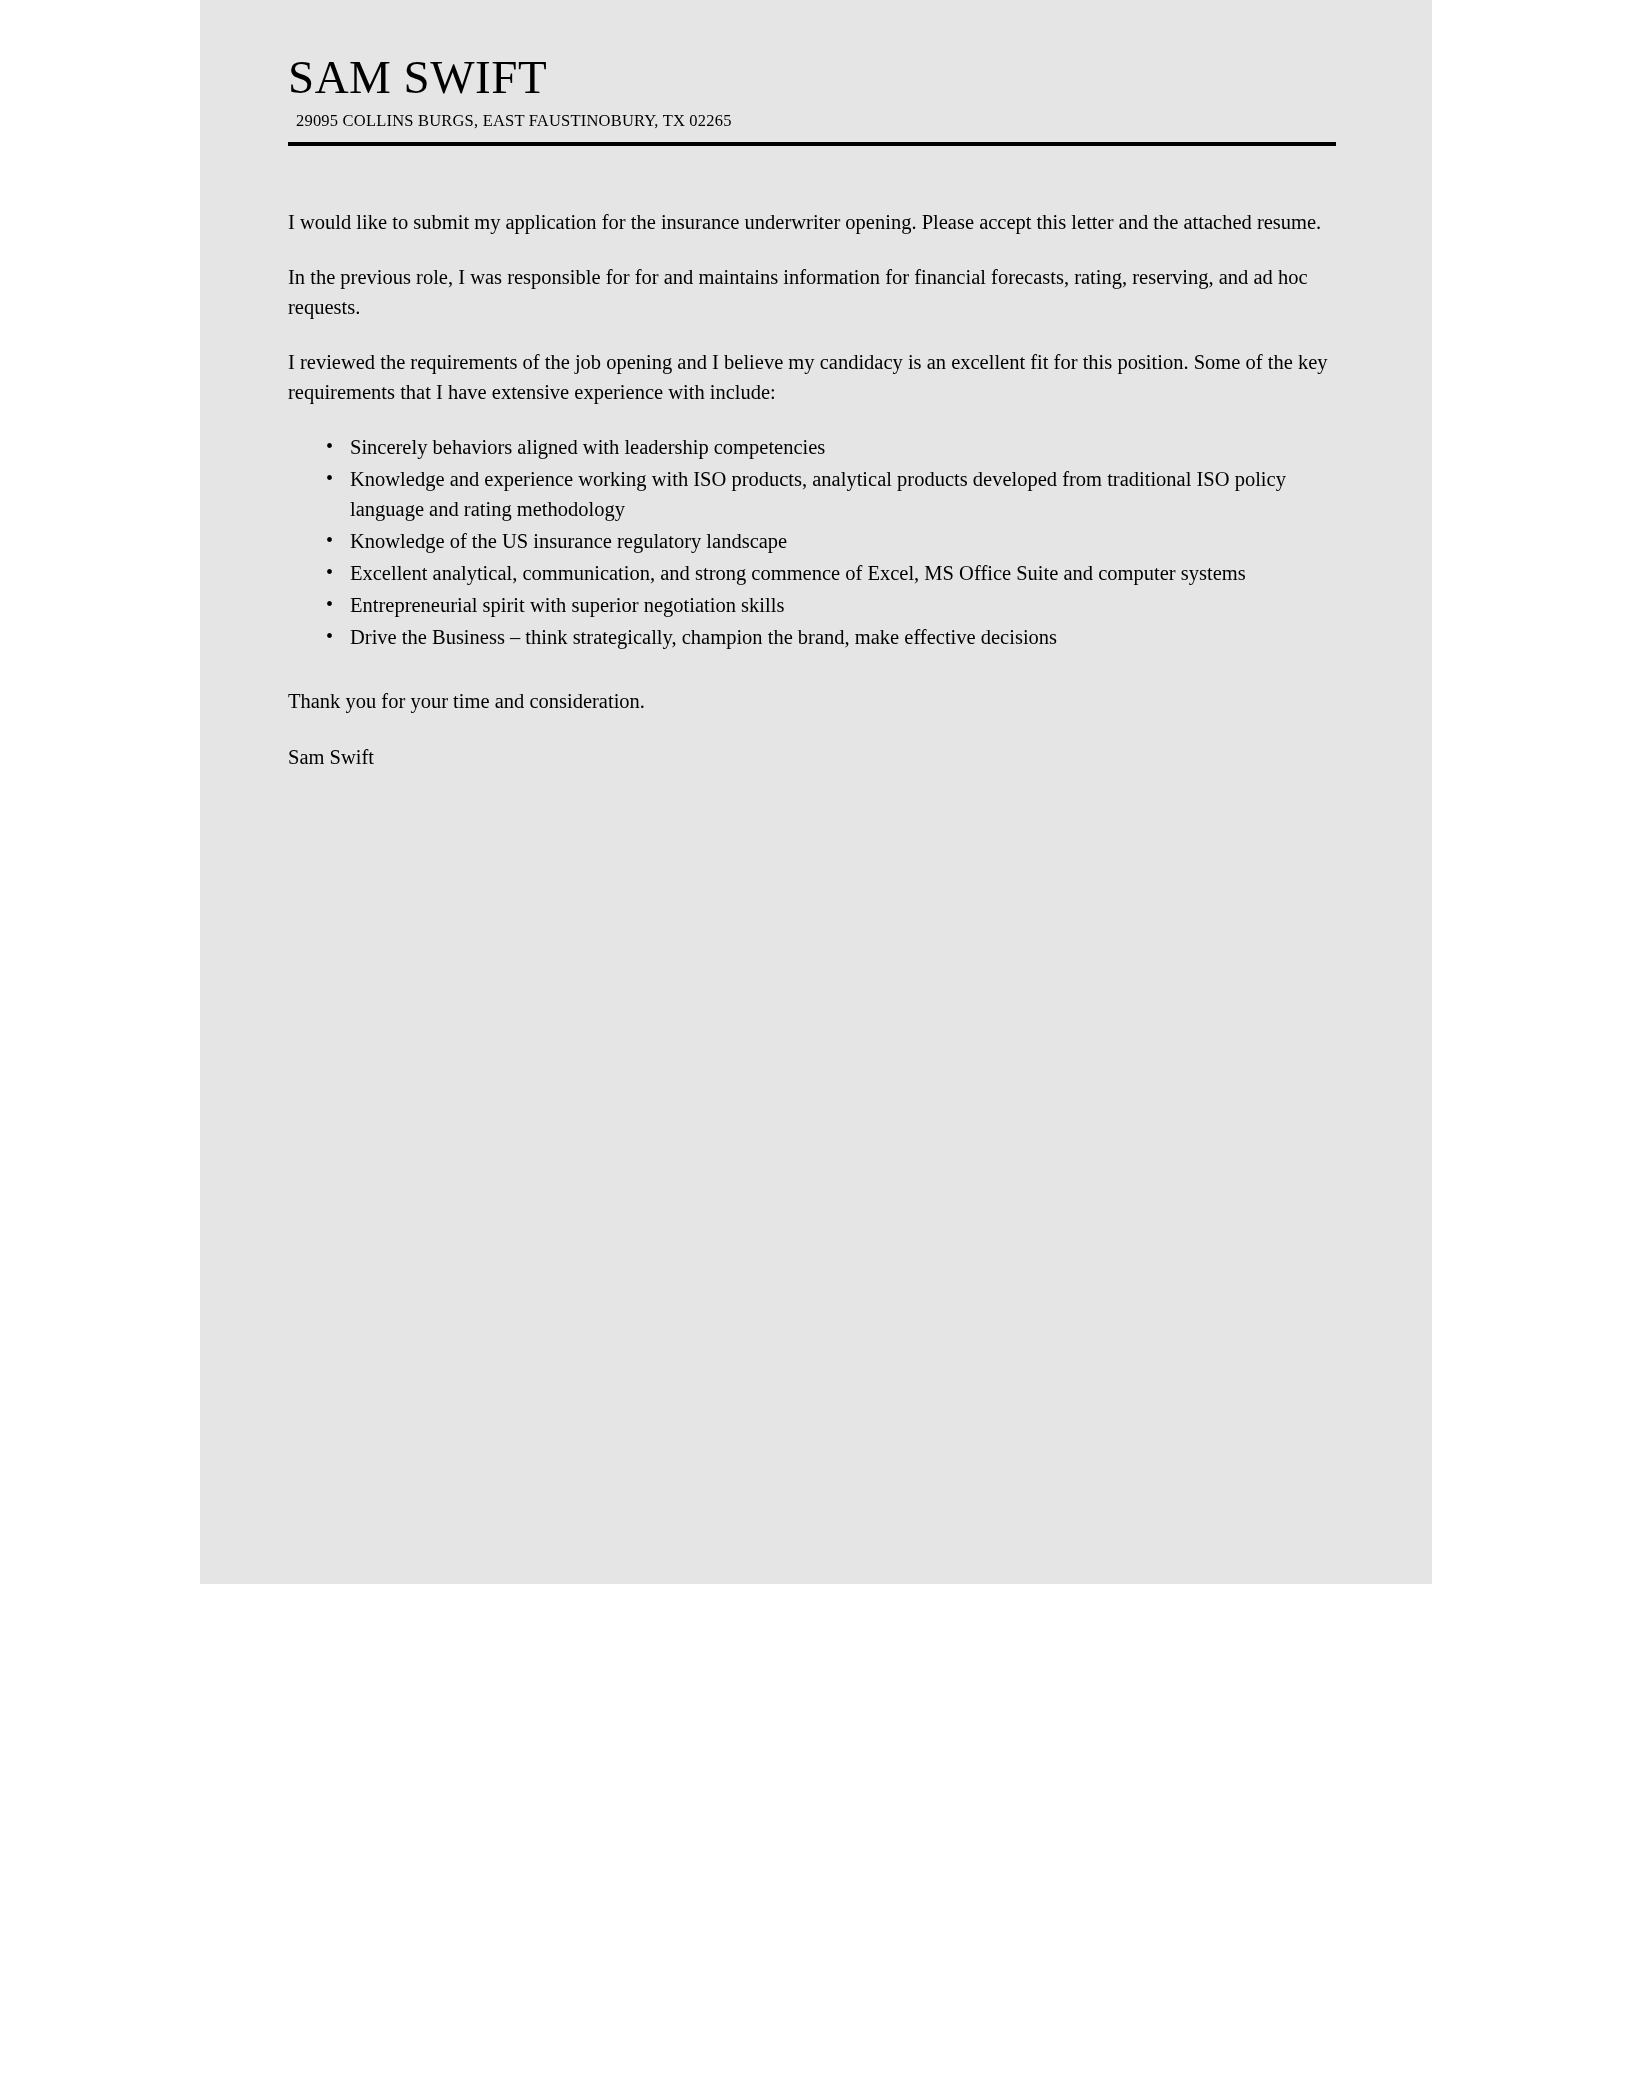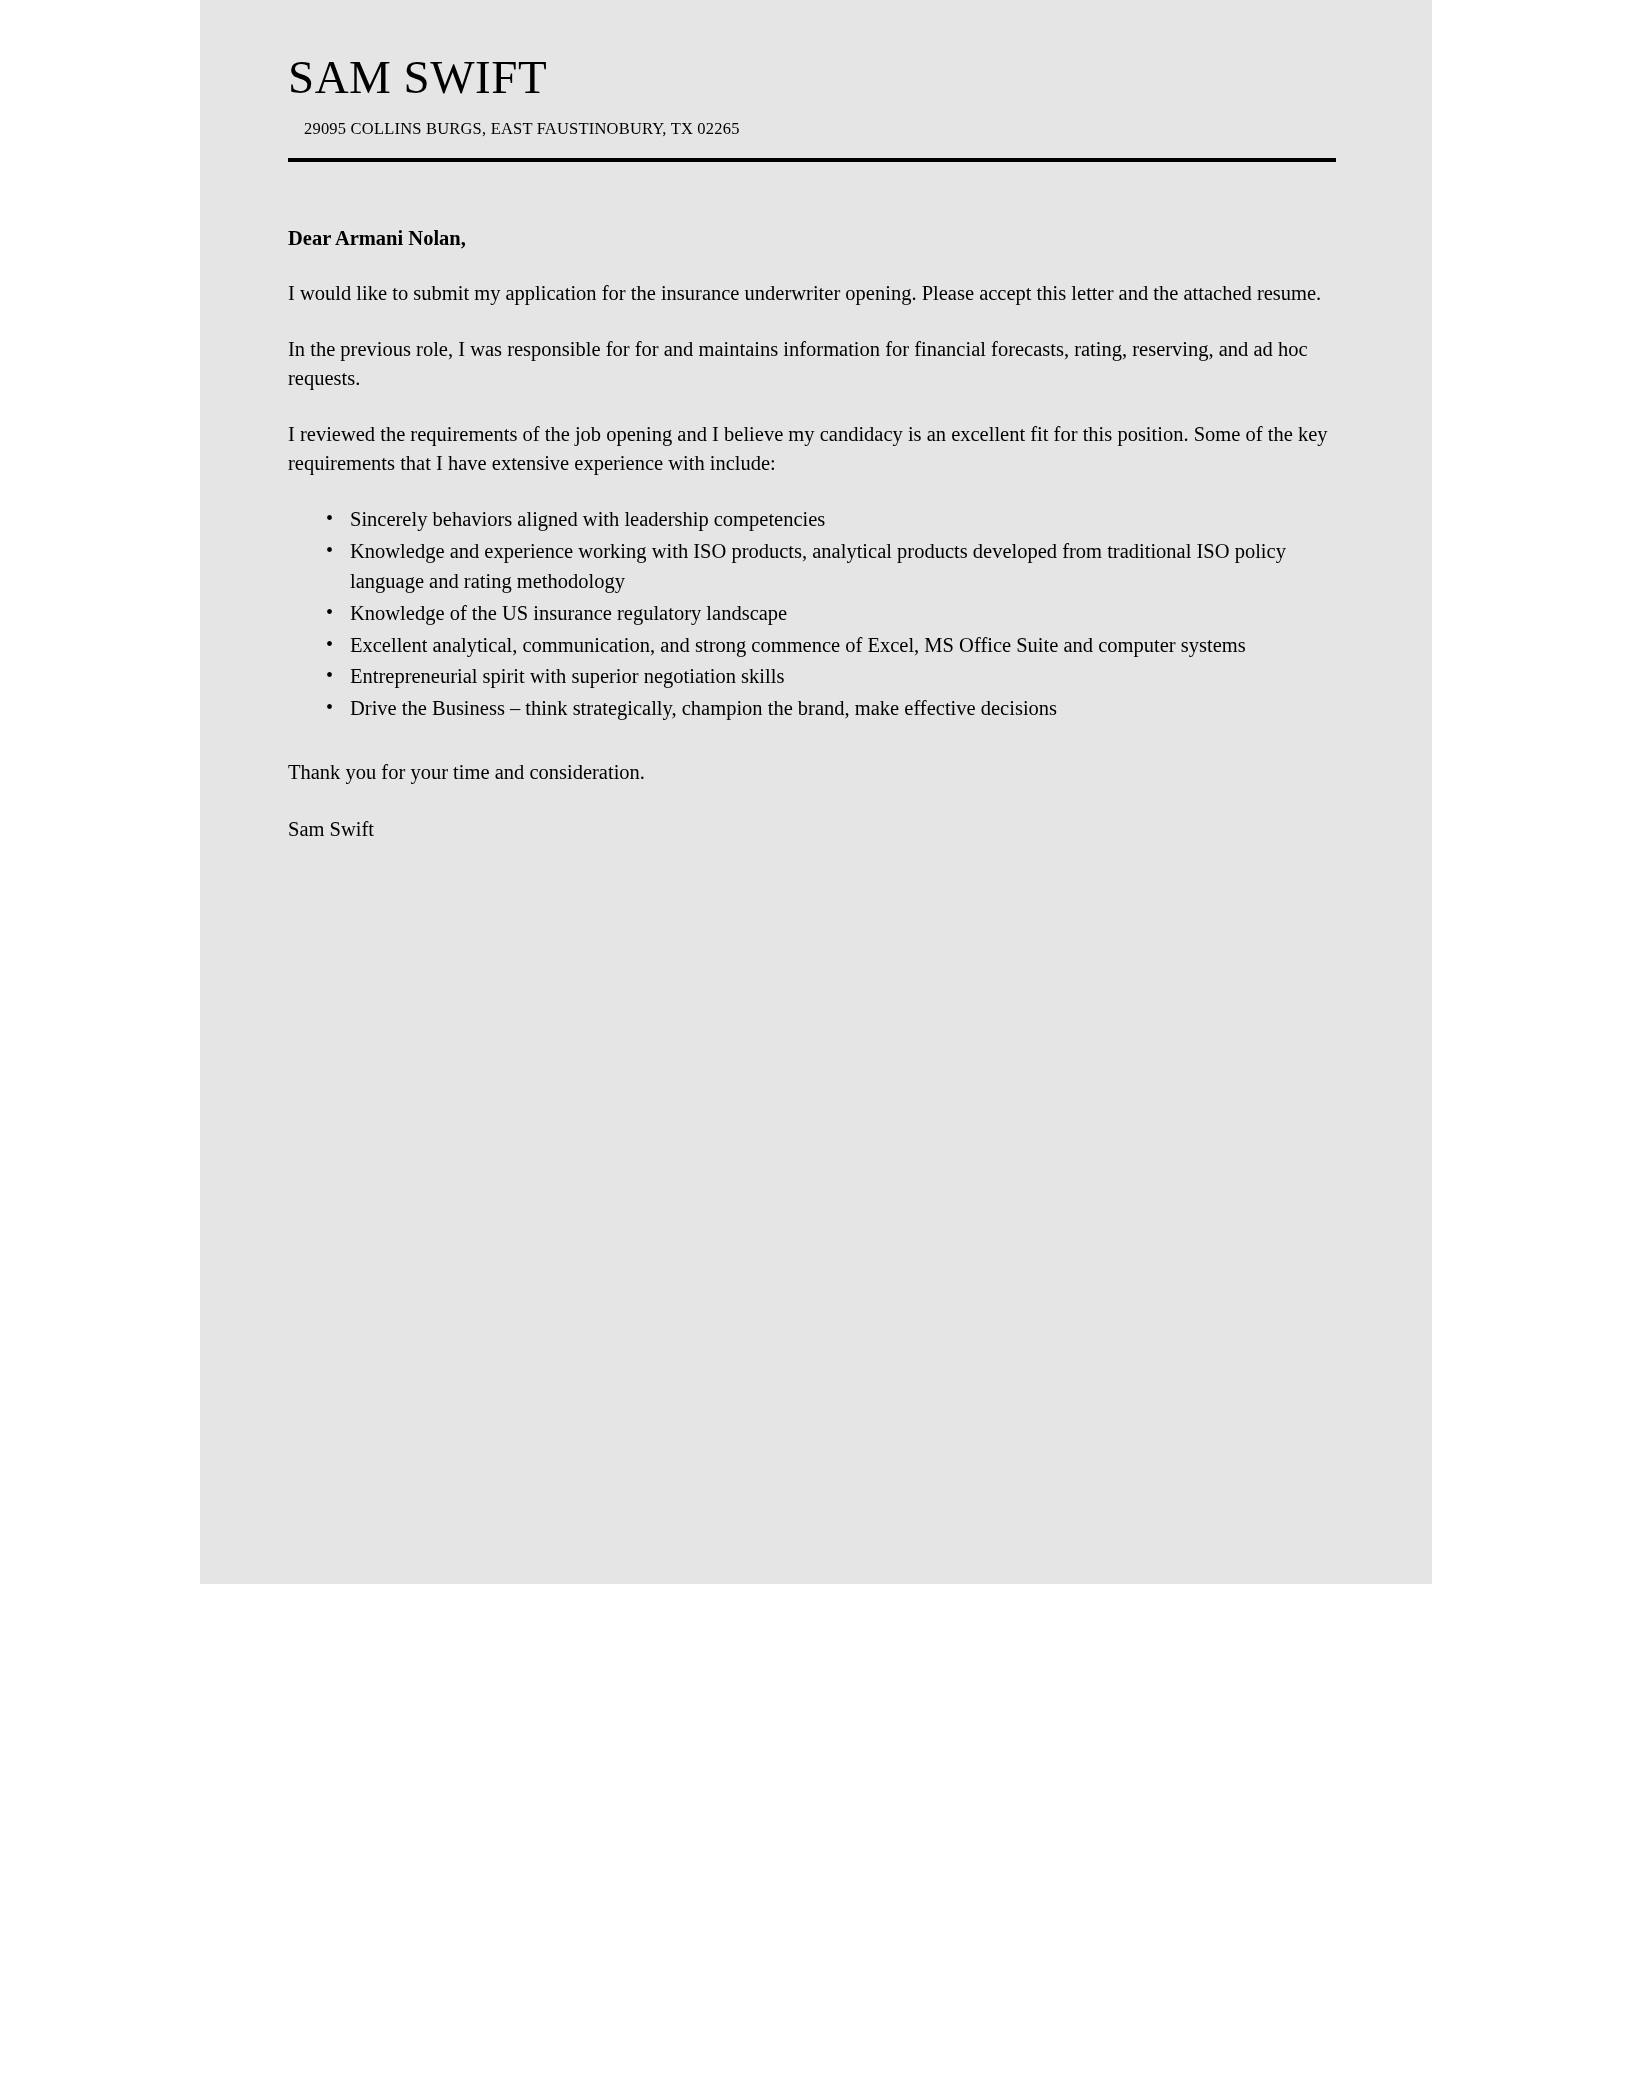--- a/index.html
+++ b/index.html
@@ -30,21 +30,21 @@
     font-size: 47px;
     line-height: 1.08;
     letter-spacing: 0.5px;
     font-weight: 400;
     margin: 0 0 4px 0;
     text-transform: uppercase;
   }
   .address {
     font-size: 16.5px;
     letter-spacing: 0.2px;
-    margin: 16px;
+    margin: 8px;
     padding-bottom: 3px;
     text-transform: uppercase;
   }
   .rule {
     border: 0;
     border-top: 4px solid #000000;
     margin: 0 0 0 0;
     width: 100%;
   }
   
@@ -99,21 +99,20 @@
 <div class="page">
 
   <header class="letterhead">
     <h1 class="name">SAM SWIFT</h1>
     <p class="address">29095 COLLINS BURGS, EAST FAUSTINOBURY, TX 02265</p>
     <hr class="rule">
   </header>
 
   <main class="letter-body">
 
-    <p class="salutation">Dear Armani Nolan,</p>
 
     <p class="para">I would like to submit my application for the insurance underwriter opening. Please accept this letter and the attached resume.</p>
 
     <p class="para">In the previous role, I was responsible for for and maintains information for financial forecasts, rating, reserving, and ad hoc requests.</p>
 
     <p class="para">I reviewed the requirements of the job opening and I believe my candidacy is an excellent fit for this position. Some of the key requirements that I have extensive experience with include:</p>
 
     <ul class="req-list">
       <li>Sincerely behaviors aligned with leadership competencies</li>
       <li>Knowledge and experience working with ISO products, analytical products developed from traditional ISO policy language and rating methodology</li>

